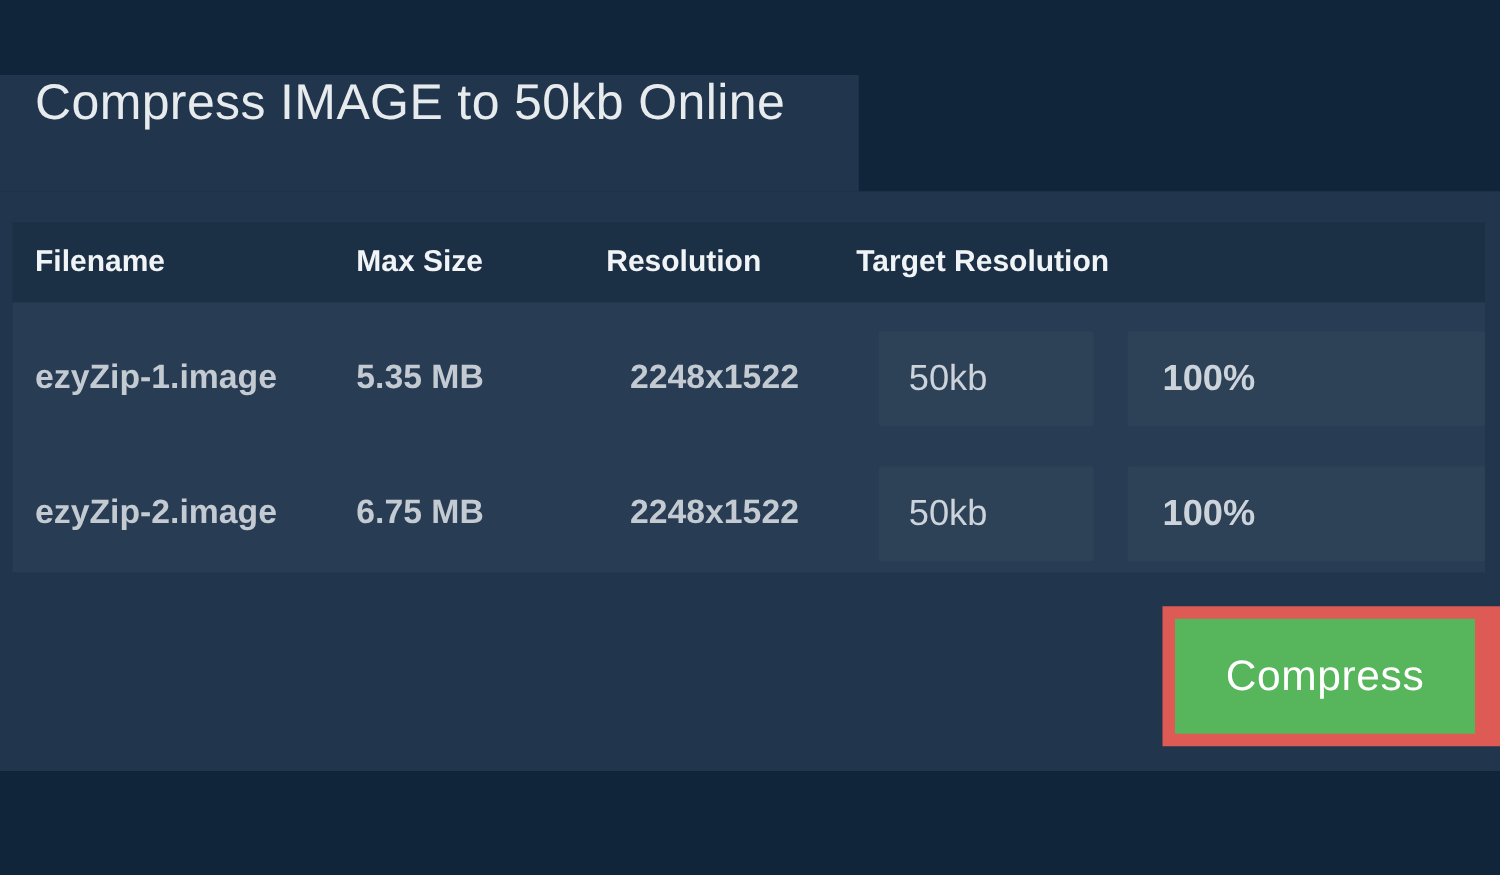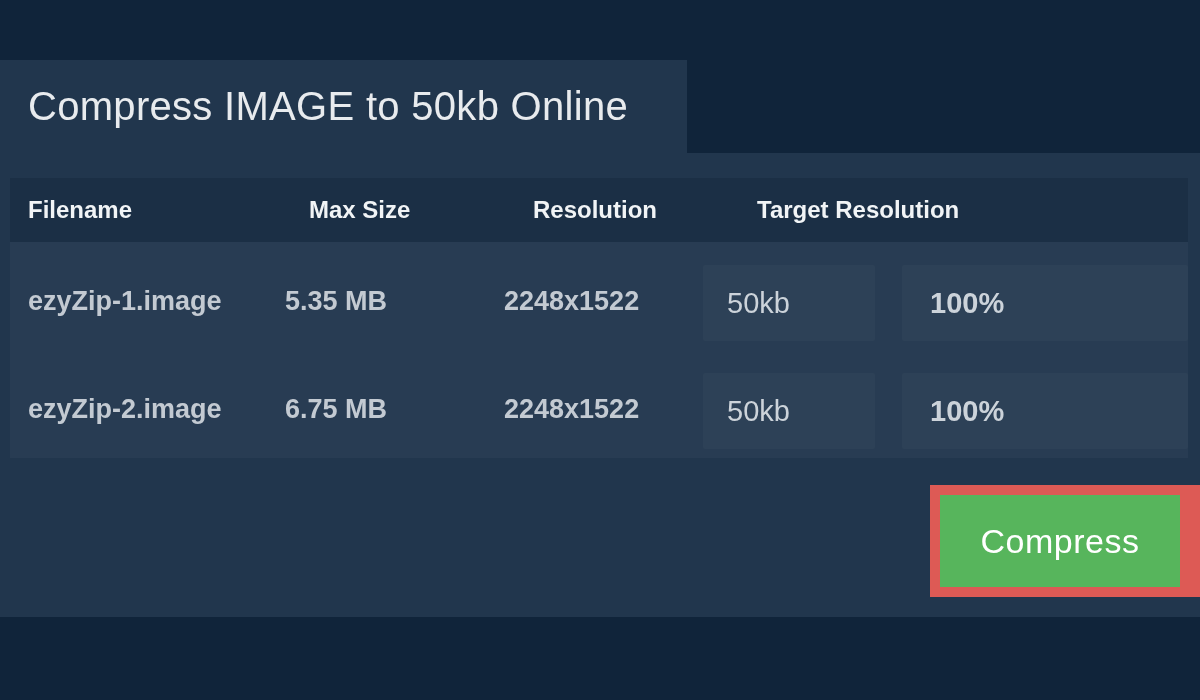--- a/index.html
+++ b/index.html
@@ -21,21 +21,20 @@
     width: 1200px; height: 60px;
     background: #10243a;
   }
 
   .title-band {
     position: absolute;
     left: 0; top: 60px;
     width: 687px; height: 93px;
     background: #21364d;
     display: flex;
-    align-items: center;
   }
   .page-title {
     margin: 0;
     padding-left: 28px;
     font-size: 40px;
     font-weight: 400;
     color: #e8ebee;
     letter-spacing: 0.3px;
     white-space: nowrap;
   }
@@ -50,21 +49,20 @@
   .file-table {
     position: absolute;
     left: 10px; top: 25px;
     width: 1178px;
   }
   .thead {
     display: flex;
     height: 64px;
     background: #1b2f45;
     align-items: center;
-    gap: 24px;
   }
   .th {
     font-weight: bold;
     font-size: 24px;
     color: #f1f4f6;
     padding-left: 18px;
     box-sizing: border-box;
     white-space: nowrap;
   }
   .c1 { width: 257px; }

